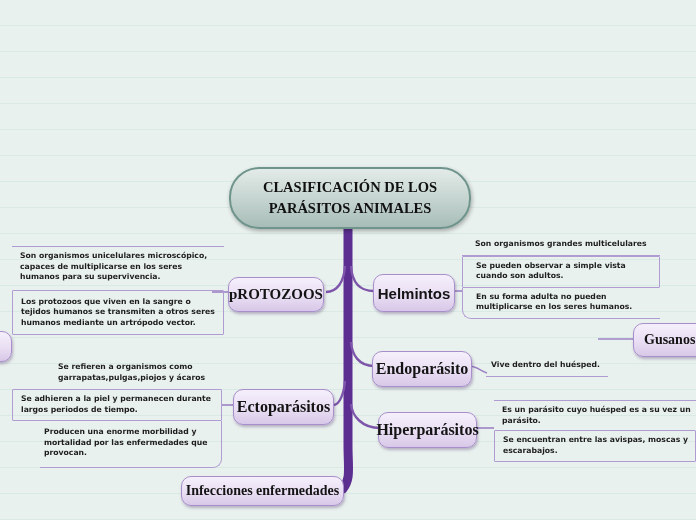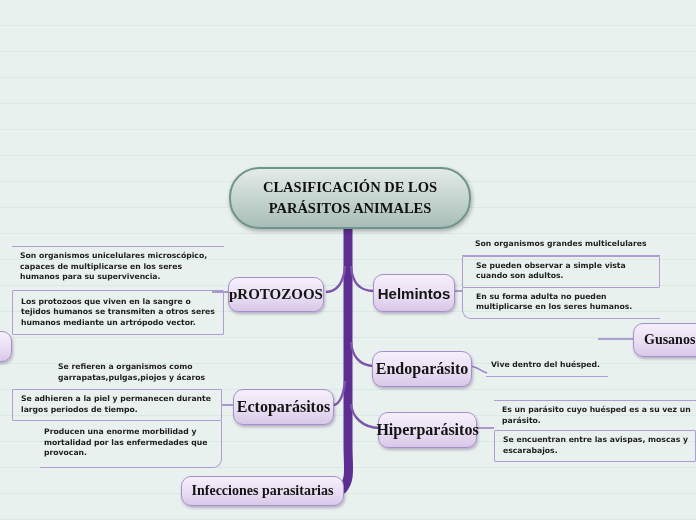--- a/index.html
+++ b/index.html
@@ -87,21 +87,21 @@
 
   <div class="node" style="left:378px;top:412px;width:97px;height:34px;font-size:16px;">
     <span>Hiperparásitos</span>
   </div>
 
   <div class="node" style="left:233px;top:389px;width:99px;height:34px;font-size:16px;text-align:right;">
     <span>Ectoparásitos</span>
   </div>
 
   <div class="node" style="left:181px;top:476px;width:161px;height:28px;font-size:14px;">
-    <span>Infecciones parasitarias</span>
+    <span>Infecciones enfermedades</span>
   </div>
 
   <div class="node" style="left:633px;top:323px;width:95px;height:32px;font-size:14px;justify-content:flex-start;padding-left:10px;">
     <span>Gusanos pla</span>
   </div>
 
   <div class="node" style="left:-28px;top:331px;width:38px;height:29px;"></div>
 
   <div class="notes" style="left:12px;top:246px;width:212px;">
     <div class="note b-top" style="padding:4px 4px 5px 8px;">Son organismos unicelulares microscópico, capaces de multiplicarse en los seres humanos para su supervivencia.</div>

